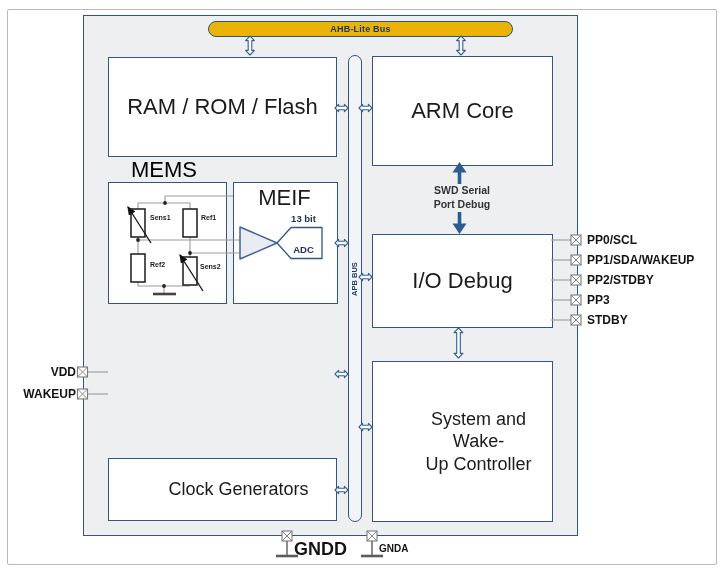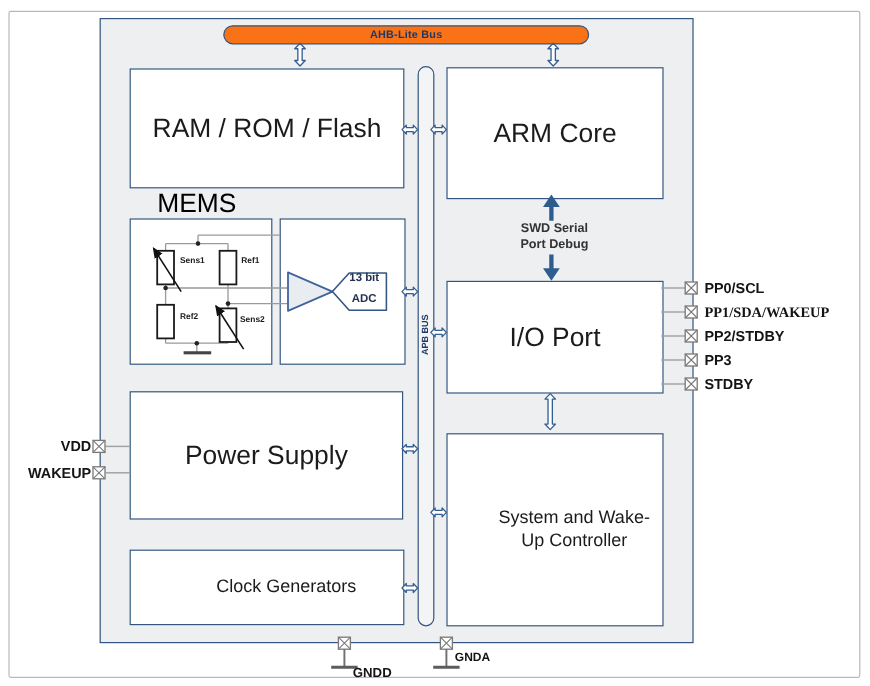--- a/index.html
+++ b/index.html
@@ -14,59 +14,59 @@
   }
   .chip{
     left:83px;top:15px;width:493px;height:519px;
     background:#eeeff1;border:1.4px solid #33557f;
   }
   .block{
     background:#ffffff;border:1.4px solid #33557f;
     display:flex;align-items:center;justify-content:center;text-align:center;
   }
   .block-label{font-size:22px;color:#1b1b1b;}
-  .block-label-sm{font-size:15px;color:#1b1b1b;line-height:1.25;margin-left:32px;}
+  .block-label-sm{font-size:18px;color:#1b1b1b;line-height:1.25;margin-left:32px;}
   .ram{left:108px;top:57px;width:227px;height:98px;}
   .arm{left:372px;top:56px;width:179px;height:108px;}
   .io{left:372px;top:234px;width:179px;height:92px;}
   .power{left:108px;top:326px;width:226px;height:105px;}
   .system{left:372px;top:361px;width:179px;height:159px;}
   .clock{left:108px;top:458px;width:227px;height:61px;}
   .memsbox{left:108px;top:182px;width:117px;height:120px;background:#ffffff;border:1.4px solid #33557f;}
   .meifbox{left:233px;top:182px;width:103px;height:120px;background:#ffffff;border:1.4px solid #33557f;}
   .meif-title{left:233px;top:185px;width:103px;text-align:center;font-size:22px;color:#1b1b1b;}
   .mems-title{left:131px;top:157px;font-size:22px;color:#000000;}
   .ahb-pill{
-    left:186px;top:21px;width:303px;height:14px;border-radius:8px;
-    background:#f97316;border:1.4px solid #33557f;
+    left:208px;top:21px;width:303px;height:14px;border-radius:8px;
+    background:#eab308;border:1.4px solid #33557f;
     display:flex;align-items:center;justify-content:center;
   }
   .ahb-label{font-size:9px;font-weight:bold;color:#1f3864;letter-spacing:.2px;}
   .apb-pill{
     left:348px;top:55px;width:12px;height:465px;border-radius:7px;
     background:#f3f4f6;border:1.4px solid #33557f;
   }
   .apb-label{
     left:326px;top:271px;width:57px;height:16px;
     transform:rotate(-90deg);transform-origin:50% 50%;
     font-size:7.5px;font-weight:bold;color:#1f3864;text-align:center;line-height:16px;
   }
   .swd-text{
     left:420px;top:184px;width:84px;text-align:center;
     font-size:10.5px;font-weight:600;color:#333333;line-height:13.5px;
   }
   .swd-text span{display:block;}
   .pin-label{font-size:12px;font-weight:600;color:#141414;line-height:16px;white-space:nowrap;}
-  .pr0{left:587px;top:232px;} .pr1{left:587px;top:252px;font-family:Liberation Serif, serif;} .pr2{left:587px;top:272px;}
+  .pr0{left:587px;top:232px;} .pr1{left:587px;top:252px;} .pr2{left:587px;top:272px;}
   .pr3{left:587px;top:292px;} .pr4{left:587px;top:312px;}
   .vdd{left:30px;top:364px;width:46px;text-align:right;}
   .vddreg{left:8px;top:386px;width:68px;text-align:right;}
-  .gndd{left:294px;top:541px;font-size:11px;margin-top:12px;}
+  .gndd{left:294px;top:541px;font-size:18px;}
   .gnda{left:379px;top:541px;font-size:10px;}
-  .adc-line1{left:286px;top:226px;width:35px;text-align:center;font-size:9.5px;font-weight:700;color:#22324f;}
+  .adc-line1{left:286px;top:213px;width:35px;text-align:center;font-size:9.5px;font-weight:700;color:#22324f;}
   .adc-line2{left:286px;top:244px;width:35px;text-align:center;font-size:9.5px;font-weight:700;color:#22324f;}
   .br-label{font-size:7px;font-weight:600;color:#1a1a1a;white-space:nowrap;}
   .sens1{left:150px;top:214px;} .ref1{left:201px;top:214px;}
   .ref2{left:150px;top:261px;} .sens2{left:200px;top:263px;}
   svg.overlay{left:0;top:0;pointer-events:none;}
 </style>
 </head>
 <body>
 
 <div class="canvas">
@@ -81,38 +81,36 @@
   <div class="abs apb-pill"></div>
   <div class="abs apb-label">APB BUS</div>
 
   <div class="abs block ram">
     <span class="block-label">RAM / ROM / Flash</span>
   </div>
   <div class="abs block arm">
     <span class="block-label">ARM Core</span>
   </div>
   <div class="abs block io">
-    <span class="block-label">I/O Port</span>
-  </div>
-  <div class="abs block power">
-    <span class="block-label">Power Supply</span>
+    <span class="block-label">I/O Debug</span>
   </div>
   <div class="abs block system">
     <span class="block-label-sm">
       <span style="display:block;">System and Wake-</span>
       <span style="display:block;">Up Controller</span>
     </span>
   </div>
   <div class="abs block clock">
     <span class="block-label-sm">Clock Generators</span>
   </div>
 
   <div class="abs mems-title">MEMS</div>
   <div class="abs memsbox"></div>
   <div class="abs meifbox"></div>
+  <div class="abs meif-title">MEIF</div>
 
   <div class="abs swd-text">
     <span>SWD Serial</span>
     <span>Port Debug</span>
   </div>
 
   <svg class="abs overlay" width="725" height="572" viewBox="0 0 725 572">
     <defs>
       <path id="harrow" d="M-6.5,0 L-2.9,-3.7 L-2.9,-1.7 L2.9,-1.7 L2.9,-3.7 L6.5,0 L2.9,3.7 L2.9,1.7 L-2.9,1.7 L-2.9,3.7 Z" fill="#ffffff" stroke="#365f91" stroke-width="1.1" stroke-linejoin="round"></path>
       <g id="varrow20">

